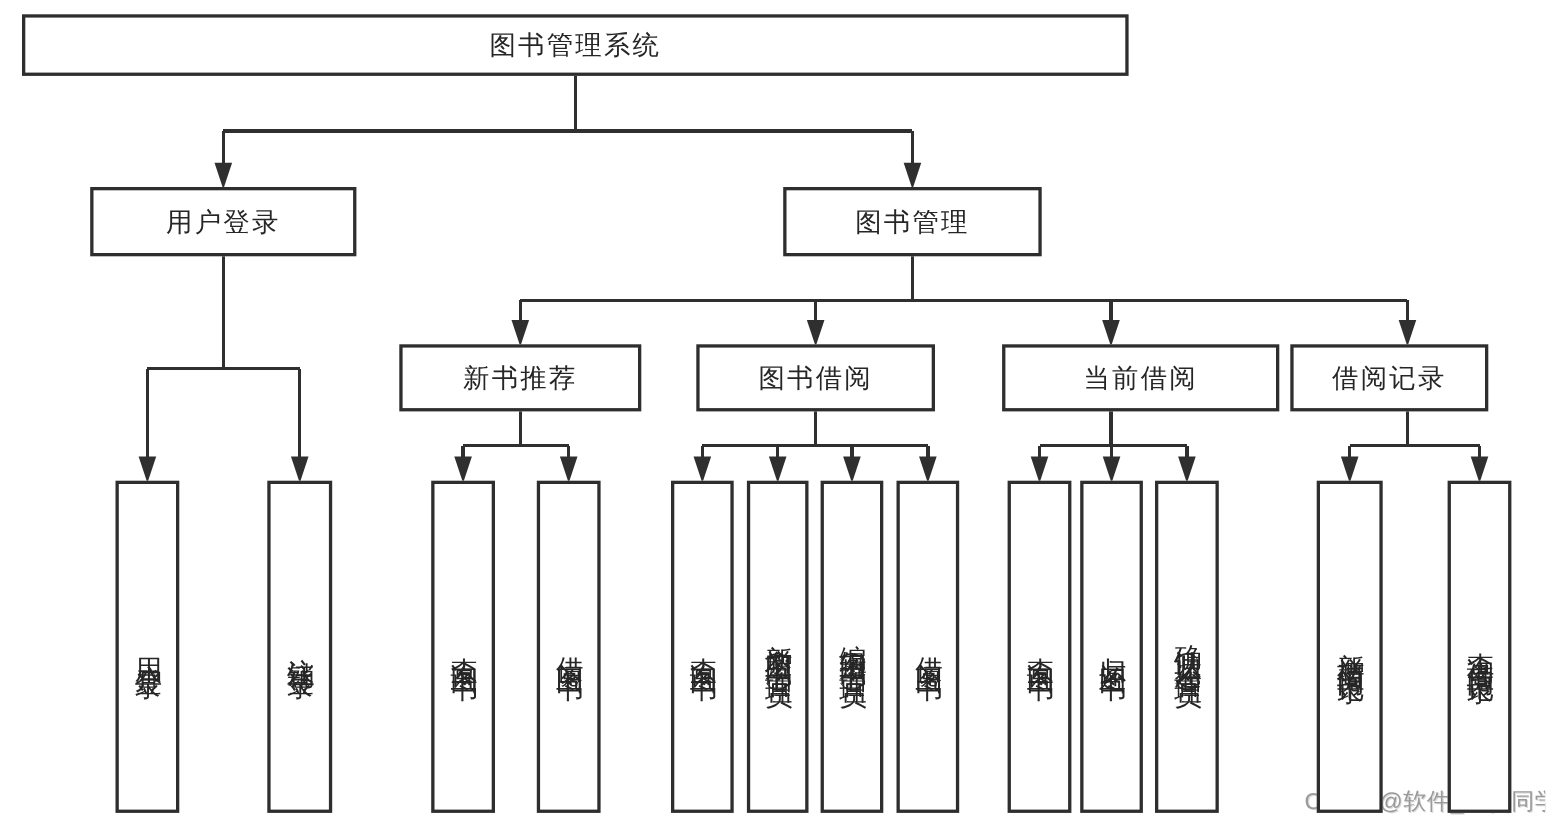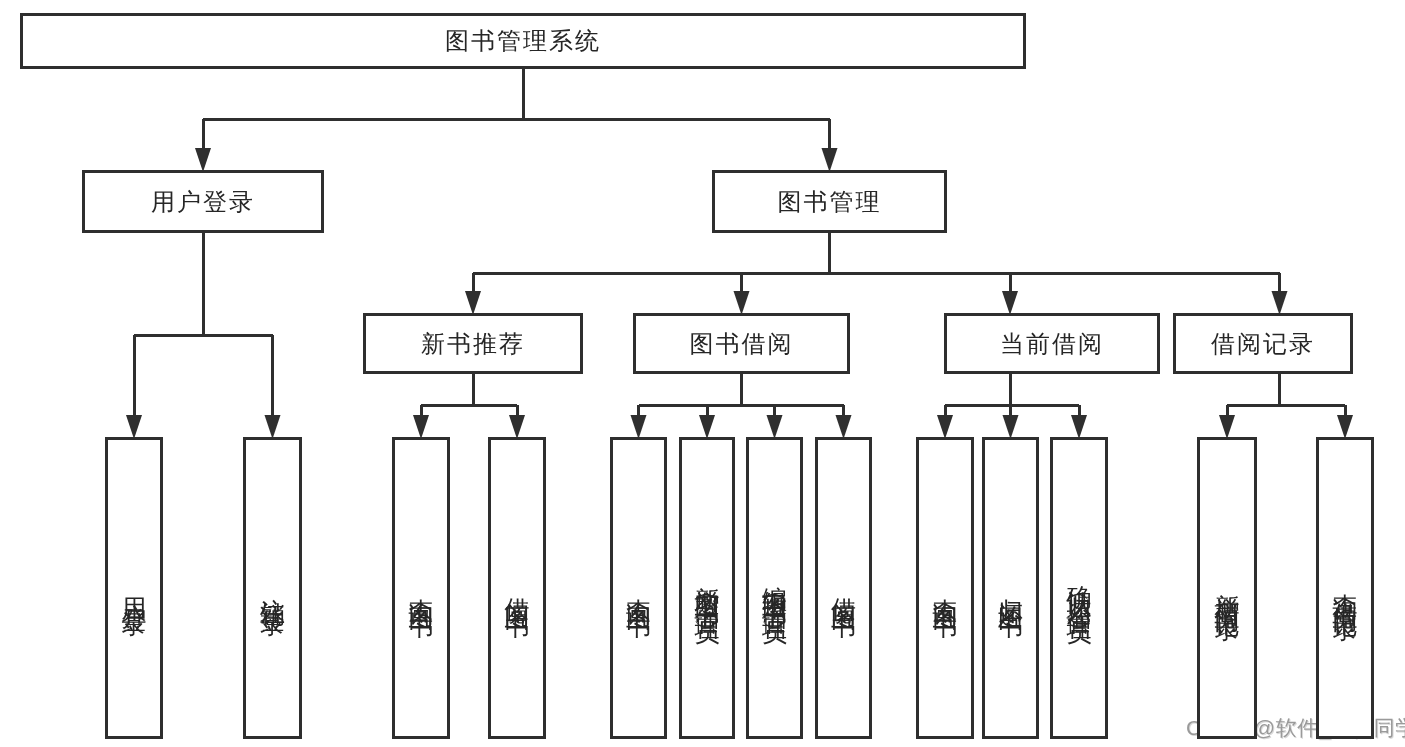--- a/index.html
+++ b/index.html
@@ -125,21 +125,21 @@
     </div>
     <div class="node h" style="left: 363px; top: 313px; width: 220px; height: 61px;">
       <span>新书推荐</span>
     </div>
     <div class="node h" style="left: 712px; top: 170px; width: 235px; height: 63px;">
       <span>图书管理</span>
     </div>
     <div class="node h" style="left: 633px; top: 313px; width: 217px; height: 61px;">
       <span>图书借阅</span>
     </div>
-    <div class="node h" style="left: 944px; top: 313px; width: 216px; height: 61px;">
+    <div class="node h" style="left: 911px; top: 313px; width: 252px; height: 61px;">
       <span>当前借阅</span>
     </div>
     <div class="node h" style="left: 1173px; top: 313px; width: 180px; height: 61px;">
       <span>借阅记录</span>
     </div>
     <div class="node v" style="left: 105px; top: 437px; width: 58px; height: 302px;">
       <span>用户登录</span>
     </div>
     <div class="node v" style="left: 243px; top: 437px; width: 59px; height: 302px;">
       <span>注销登录</span>

